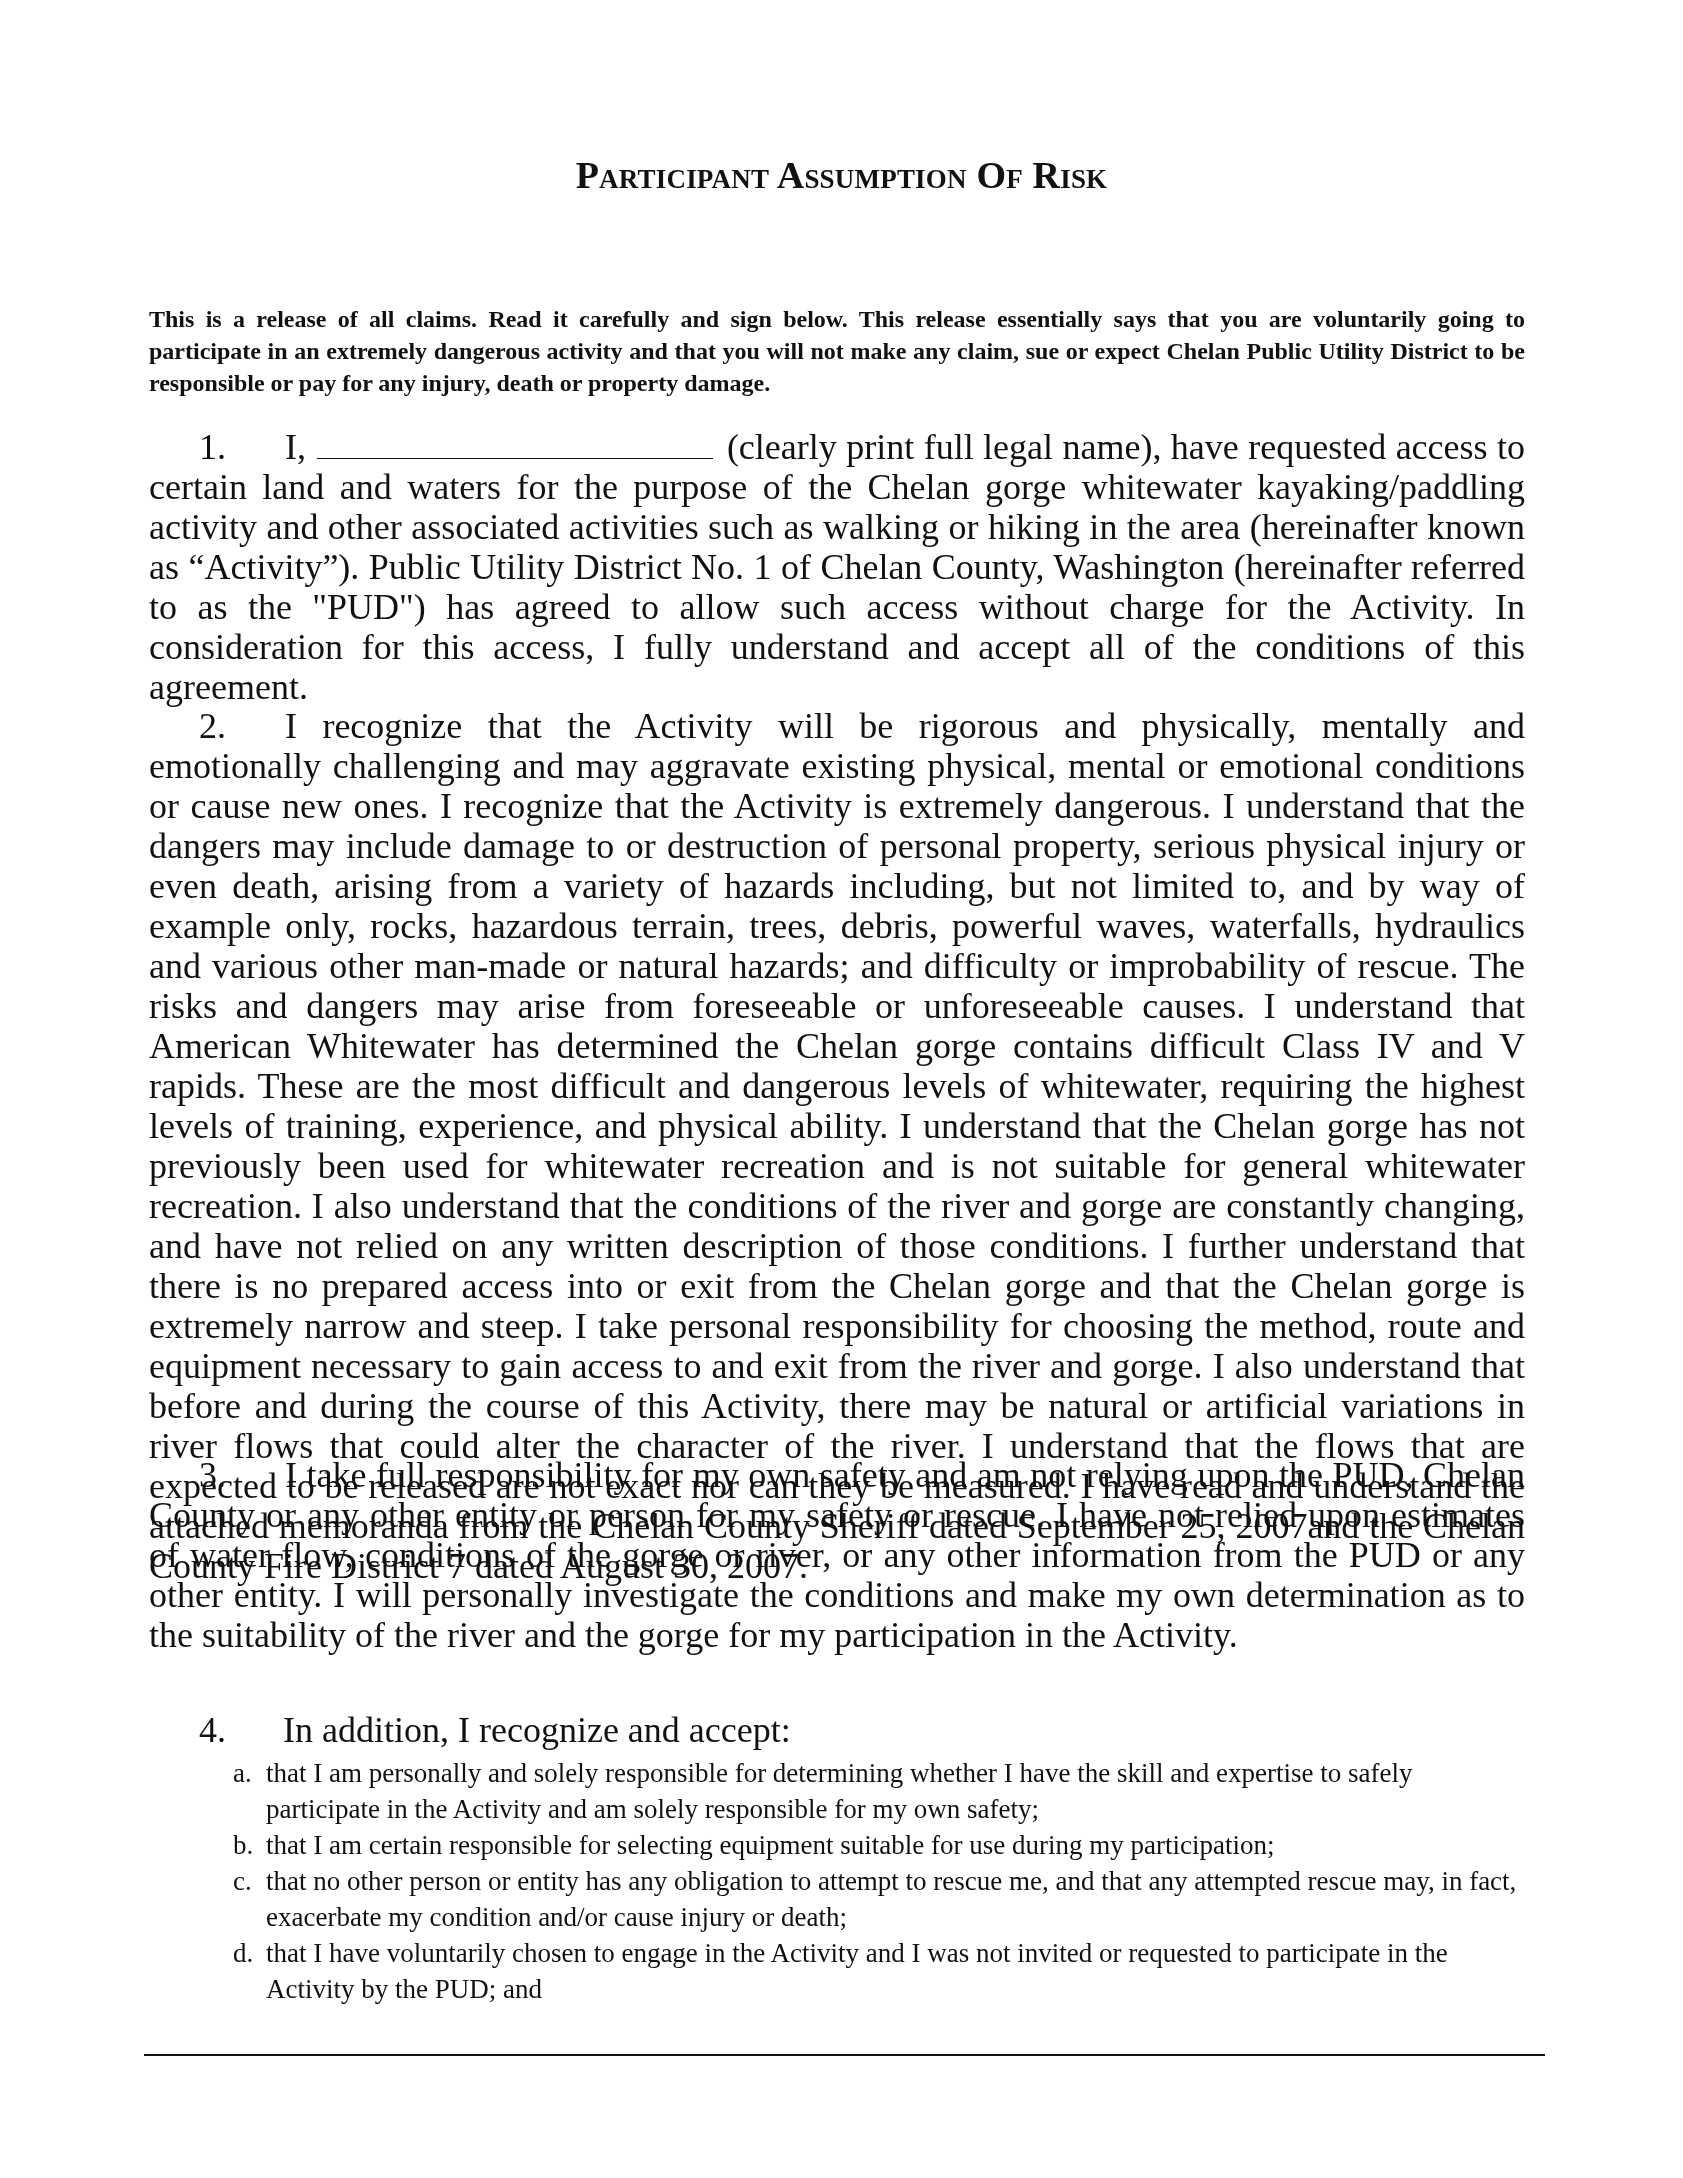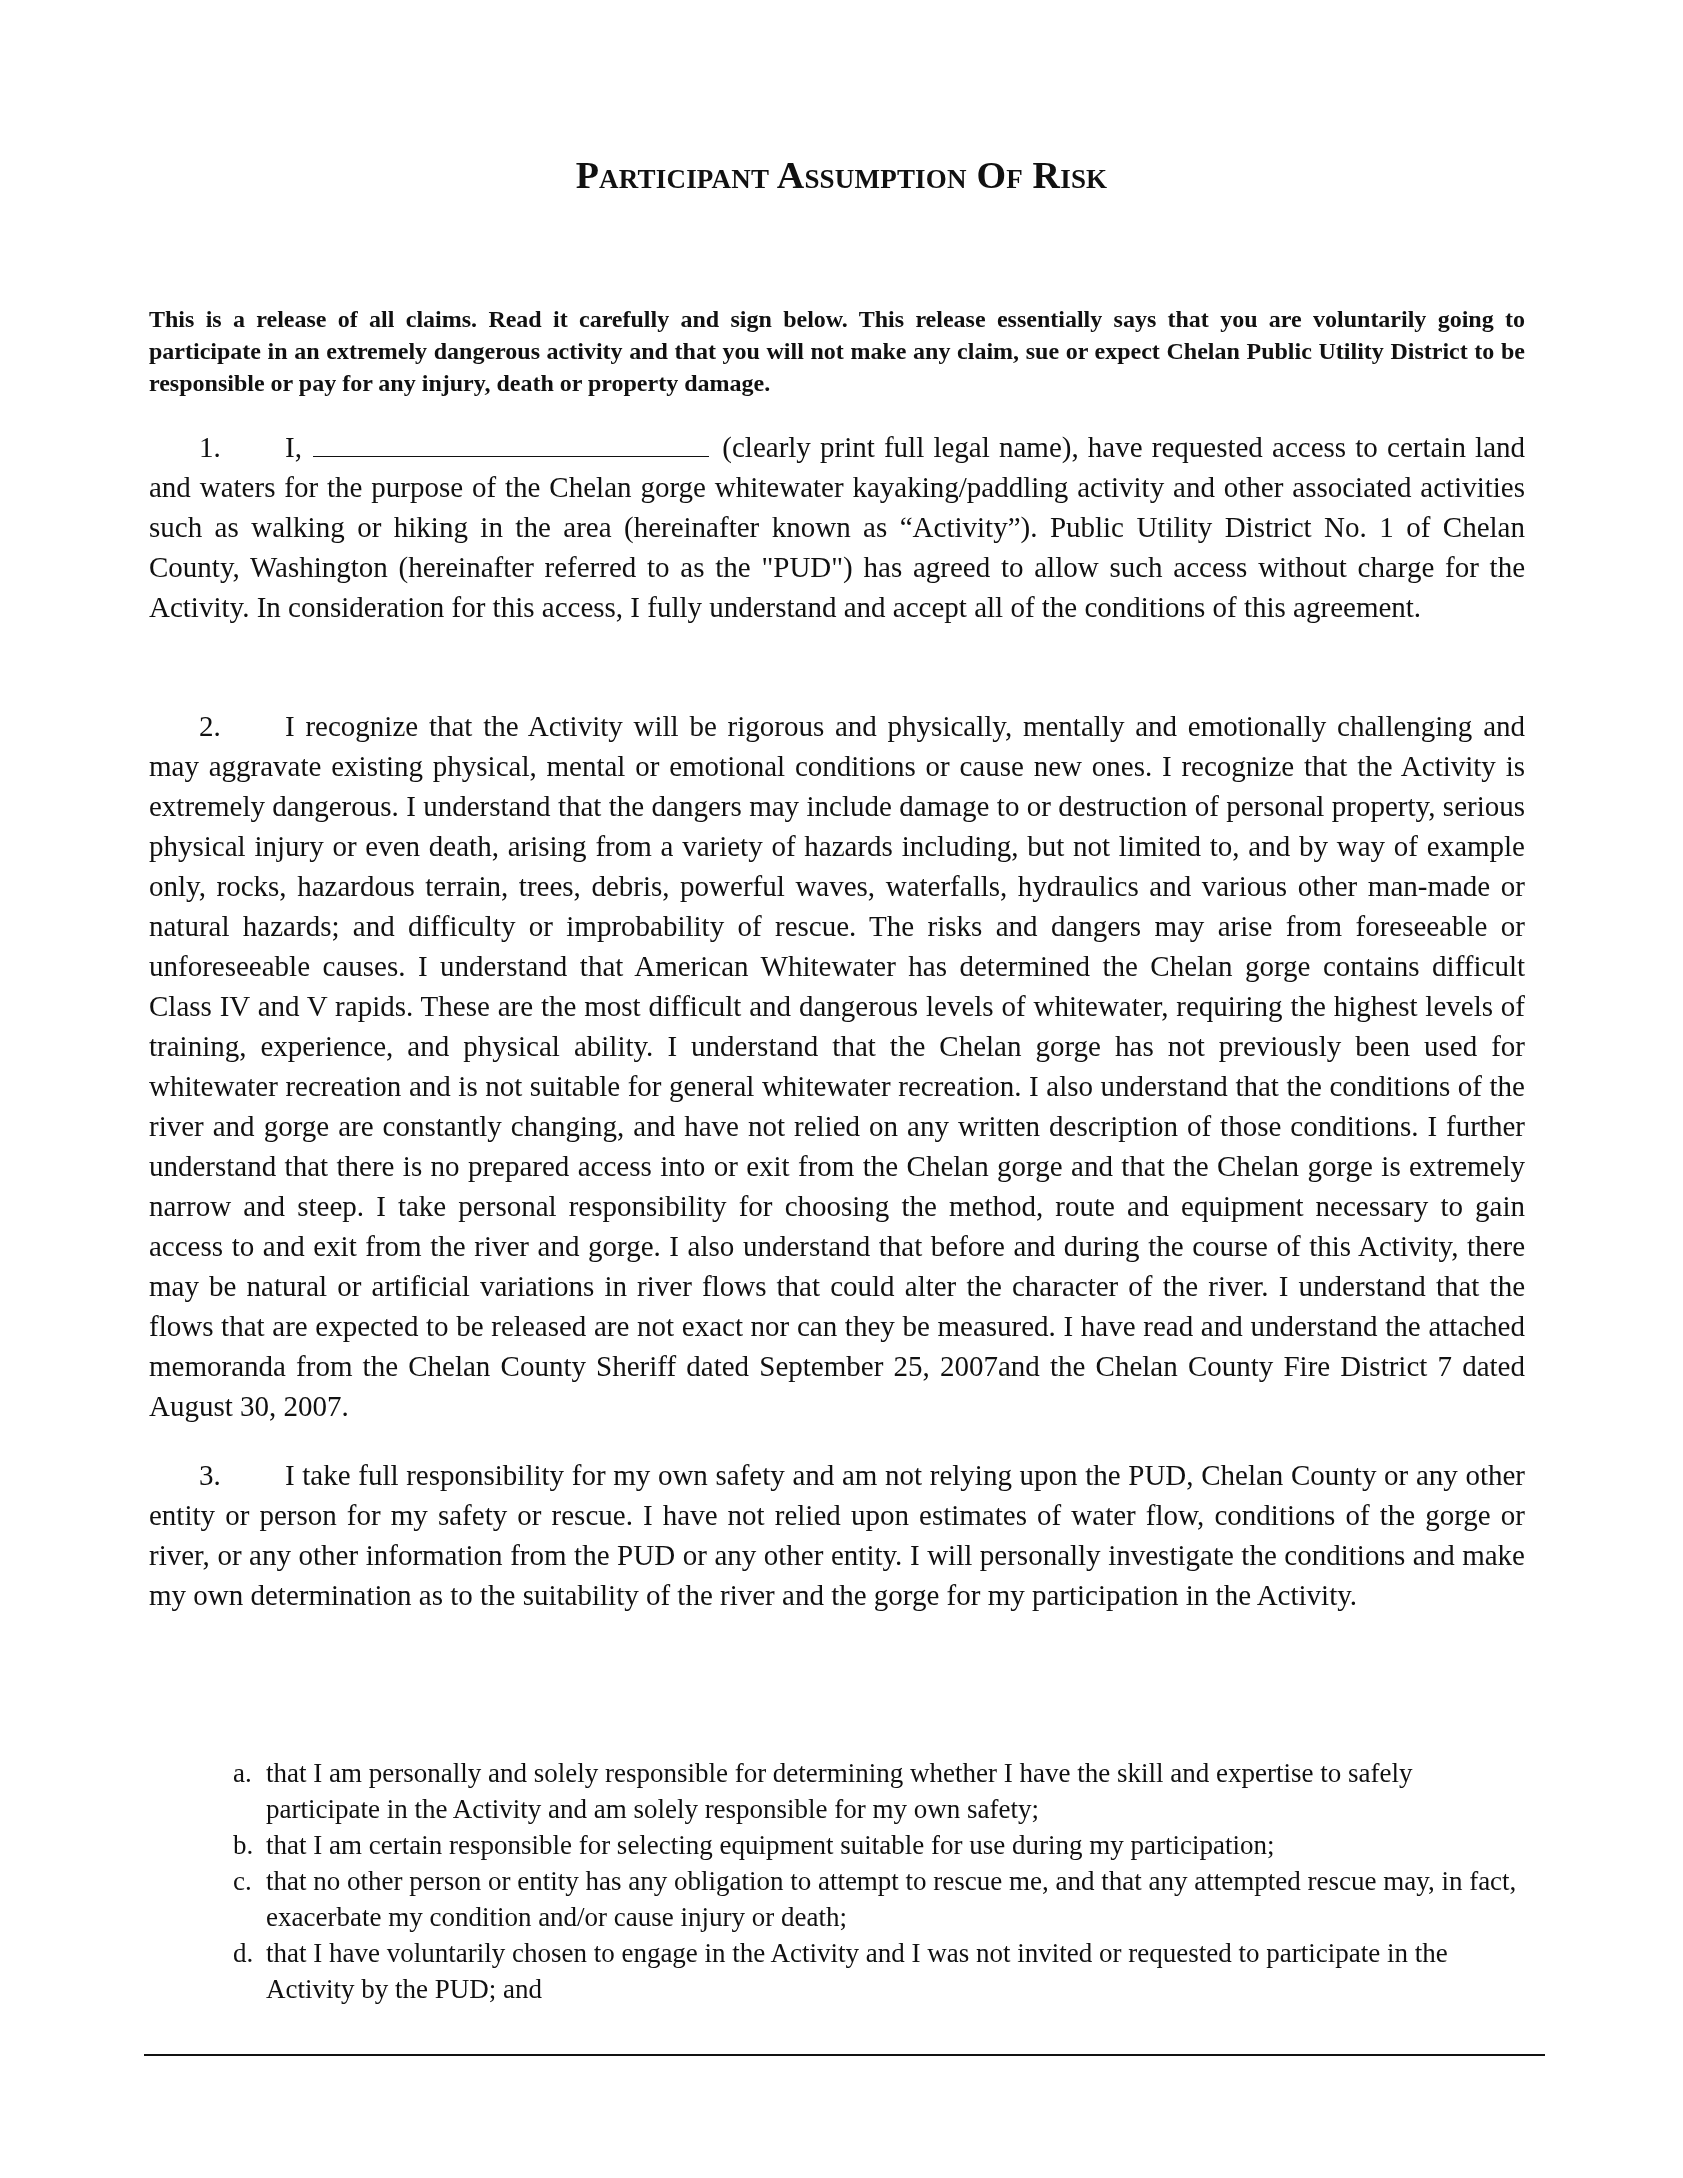--- a/index.html
+++ b/index.html
@@ -43,21 +43,21 @@
     font-weight: bold;
     font-size: 24px;
     line-height: 32px;
     text-align: justify;
     text-align-last: left;
   }
   .para {
     position: absolute;
     left: 149px;
     width: 1376px;
-    font-size: 29px;
+    font-size: 36px;
     line-height: 40px;
     text-align: justify;
     text-align-last: left;
   }
   .para .num {
     display: inline-block;
     width: 86px;
     padding-left: 50px;
     box-sizing: content-box;
   }
@@ -135,20 +135,21 @@
   </div>
 
   <div class="intro">This is a release of all claims. Read it carefully and sign below. This release essentially says that you are voluntarily going to participate in an extremely dangerous activity and that you will not make any claim, sue or expect Chelan Public Utility District to be responsible or pay for any injury, death or property damage.</div>
 
   <div class="para" id="p1"><span class="num">1.</span><span>I,</span> <span class="blank" title=""></span> <span>(clearly print full legal name), have requested access to certain land and waters for the purpose of the Chelan gorge whitewater kayaking/paddling activity and other associated activities such as walking or hiking in the area (hereinafter known as “Activity”). Public Utility District No. 1 of Chelan County, Washington (hereinafter referred to as the "PUD") has agreed to allow such access without charge for the Activity. In consideration for this access, I fully understand and accept all of the conditions of this agreement.</span></div>
 
   <div class="para" id="p2"><span class="num">2.</span><span>I recognize that the Activity will be rigorous and physically, mentally and emotionally challenging and may aggravate existing physical, mental or emotional conditions or cause new ones. I recognize that the Activity is extremely dangerous. I understand that the dangers may include damage to or destruction of personal property, serious physical injury or even death, arising from a variety of hazards including, but not limited to, and by way of example only, rocks, hazardous terrain, trees, debris, powerful waves, waterfalls, hydraulics and various other man-made or natural hazards; and difficulty or improbability of rescue. The risks and dangers may arise from foreseeable or unforeseeable causes. I understand that American Whitewater has determined the Chelan gorge contains difficult Class IV and V rapids. These are the most difficult and dangerous levels of whitewater, requiring the highest levels of training, experience, and physical ability. I understand that the Chelan gorge has not previously been used for whitewater recreation and is not suitable for general whitewater recreation. I also understand that the conditions of the river and gorge are constantly changing, and have not relied on any written description of those conditions. I further understand that there is no prepared access into or exit from the Chelan gorge and that the Chelan gorge is extremely narrow and steep. I take personal responsibility for choosing the method, route and equipment necessary to gain access to and exit from the river and gorge. I also understand that before and during the course of this Activity, there may be natural or artificial variations in river flows that could alter the character of the river. I understand that the flows that are expected to be released are not exact nor can they be measured. I have read and understand the attached memoranda from the Chelan County Sheriff dated September 25, 2007and the Chelan County Fire District 7 dated August 30, 2007.</span></div>
 
   <div class="para" id="p3"><span class="num">3.</span><span>I take full responsibility for my own safety and am not relying upon the PUD, Chelan County or any other entity or person for my safety or rescue. I have not relied upon estimates of water flow, conditions of the gorge or river, or any other information from the PUD or any other entity. I will personally investigate the conditions and make my own determination as to the suitability of the river and the gorge for my participation in the Activity.</span></div>
 
+  <div class="para p4-head" id="p4"><span class="num">4.</span><span>In addition, I recognize and accept:</span></div>
 
   <div class="sublist">
     <div class="subitem">
       <span class="letter">a.</span>
       <span class="stext">that I am personally and solely responsible for determining whether I have the skill and expertise to safely participate in the Activity and am solely responsible for my own safety;</span>
     </div>
     <div class="subitem">
       <span class="letter">b.</span>
       <span class="stext">that I am certain responsible for selecting equipment suitable for use during my participation;</span>
     </div>

